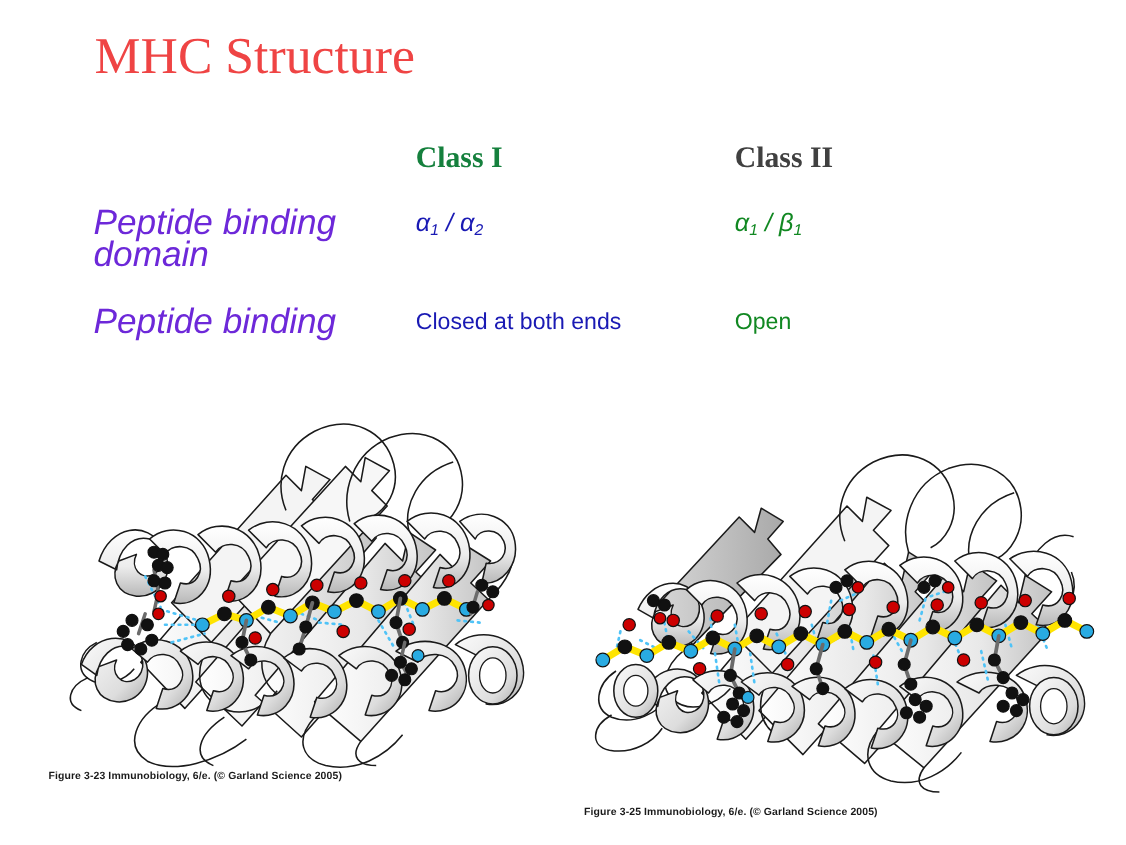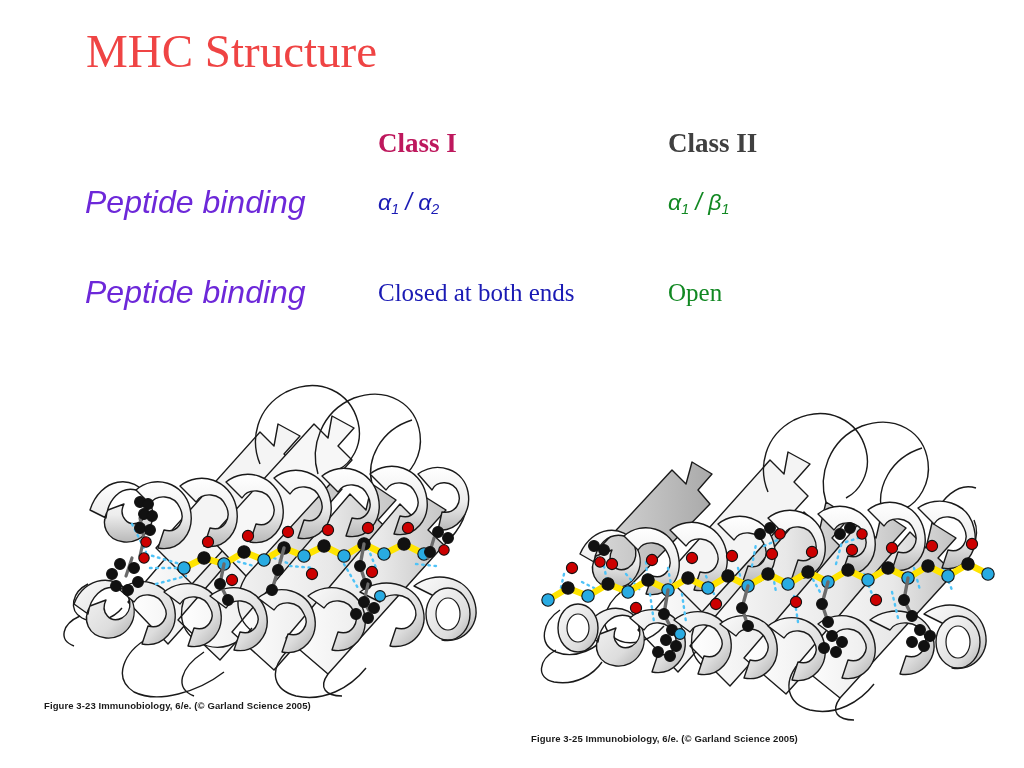--- a/index.html
+++ b/index.html
@@ -61,26 +61,26 @@
     width: 300px;
   }
 
   .hdr {
     font-family: "Liberation Serif", serif;
     font-weight: bold;
     font-size: 27px;
     line-height: 30px;
     white-space: nowrap;
   }
-  .hdr.class-i   { color: #be185d; }
+  .hdr.class-i   { color: #15803d; }
   .hdr.class-ii  { color: #404040; }
 
   .val-serif {
-    font-family: Liberation Serif, serif;
-    font-size: 25px;
+    font-family: Liberation Sans, sans-serif;
+    font-size: 21px;
     line-height: 29px;
     white-space: nowrap;
   }
   .val-sans {
     font-family: "Liberation Sans", sans-serif;
     font-size: 23px;
     line-height: 29px;
     white-space: nowrap;
     font-style: italic;
   }
@@ -120,20 +120,21 @@
 <div id="comparison-table">
 
   <div class="tbl-row" style="top:0px;">
     <div class="col-one hdr class-i">Class I</div>
     <div class="col-two hdr class-ii">Class II</div>
   </div>
 
   <div class="tbl-row" style="top:60px;">
     <div class="col-label">
       <div>Peptide binding</div>
+      <div>domain</div>
     </div>
     <div class="col-one val-sans c-blue"><span>α</span><sub>1</sub><span> / </span><span>α</span><sub>2</sub></div>
     <div class="col-two val-sans c-green"><span>α</span><sub>1</sub><span> / </span><span>β</span><sub>1</sub></div>
   </div>
 
   <div class="tbl-row" style="top:150px;">
     <div class="col-label">
       <div>Peptide binding</div>
     </div>
     <div class="col-one val-serif c-blue">Closed at both ends</div>

